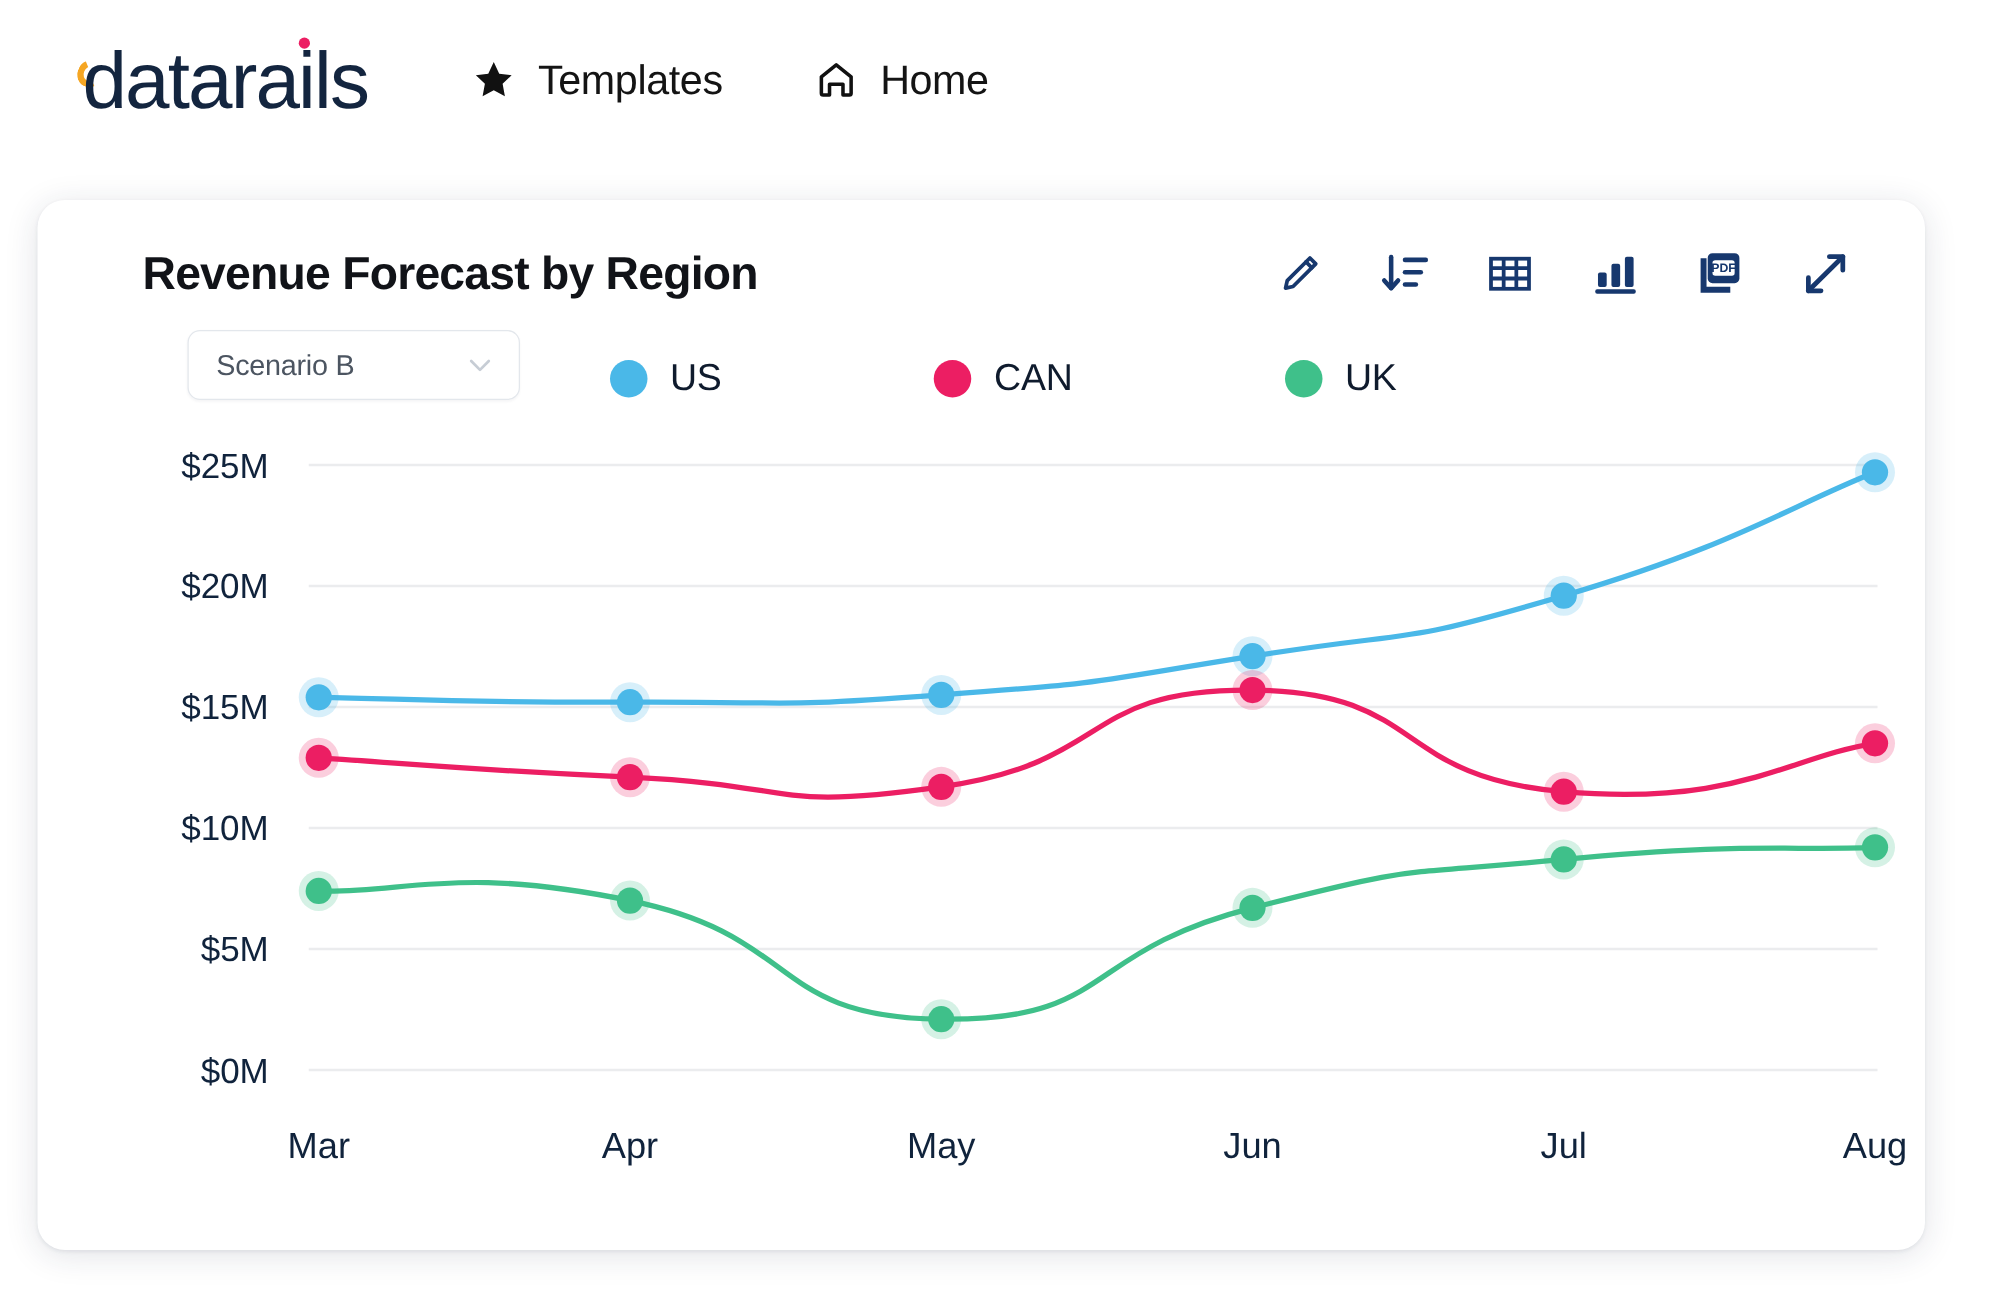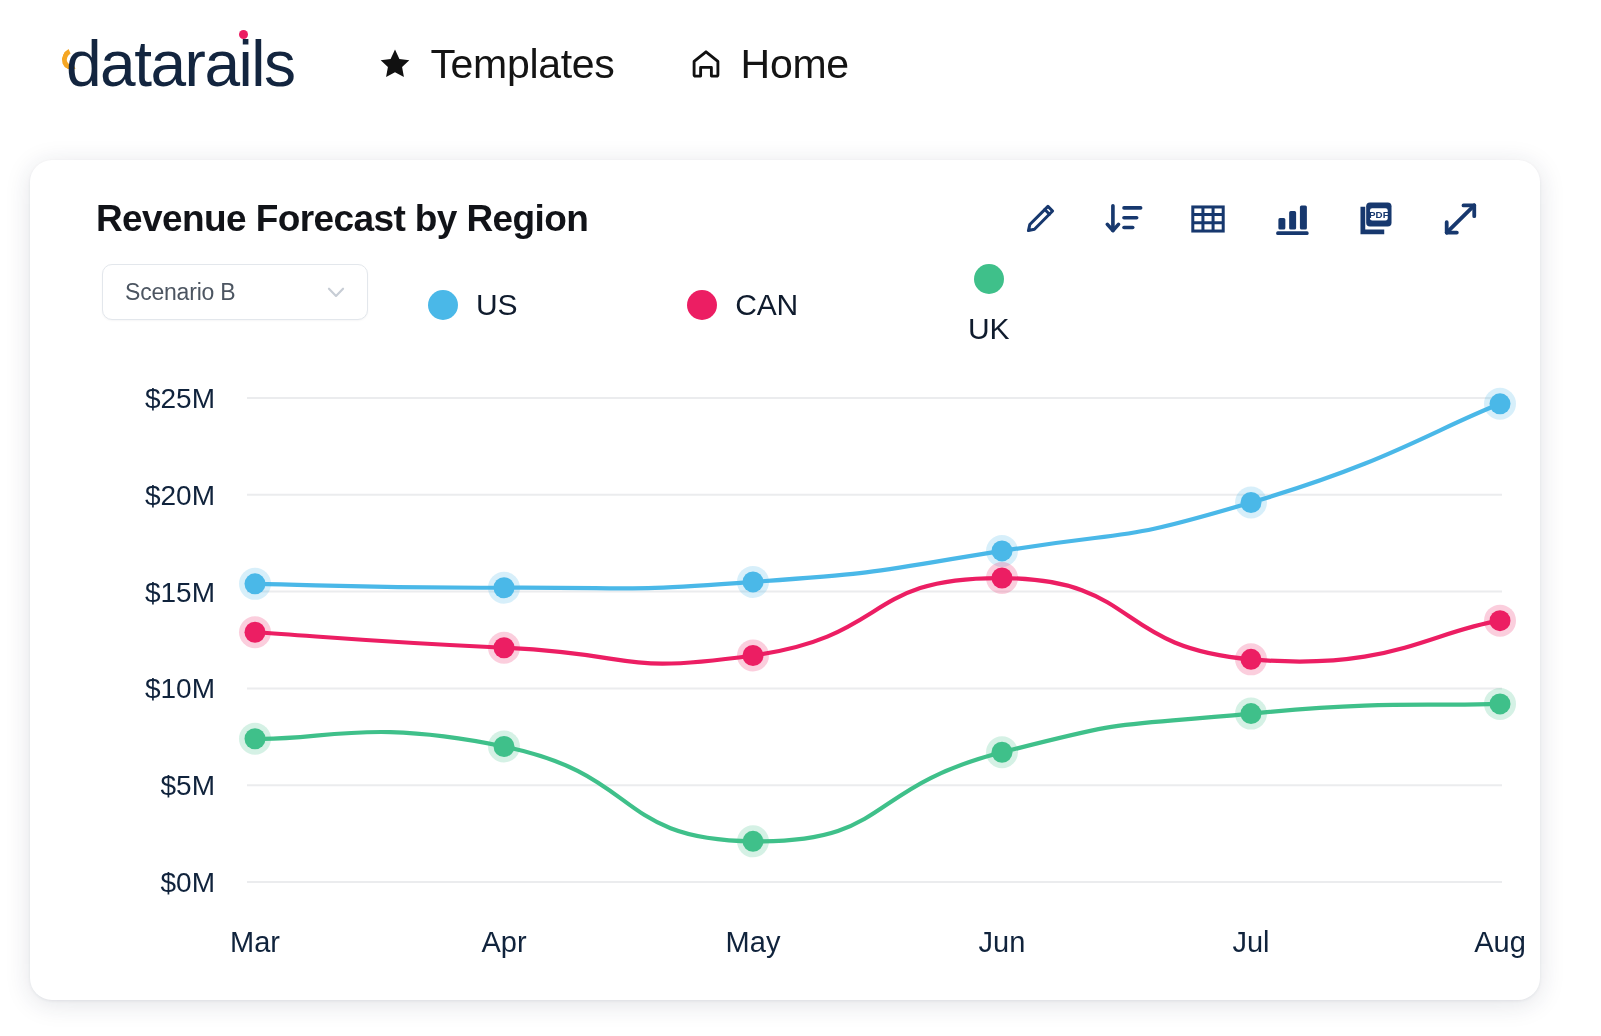--- a/index.html
+++ b/index.html
@@ -56,21 +56,21 @@
   .nav-item {
     display: flex;
     align-items: center;
     gap: 18px;
     margin-right: 74px;
     cursor: pointer;
     white-space: nowrap;
   }
   .nav-item:last-child { margin-right: 0; }
   .nav-label {
-    font-size: 41px;
+    font-size: 33px;
     color: #141414;
     font-weight: 400;
     letter-spacing: -0.3px;
   }
   .nav-icon { width: 34px; height: 34px; display: block; flex: 0 0 34px; }
 
   
   .page {
     position: relative;
     height: 908px;
@@ -81,62 +81,63 @@
     left: 30px; top: 32px;
     width: 1510px; height: 840px;
     background: #ffffff;
     border-radius: 22px;
     box-shadow: 0 4px 26px rgba(30,40,70,0.13), 0 1px 3px rgba(30,40,70,0.07);
   }
 
   .card-head {
     display: flex;
     align-items: center;
-    padding: 38px 40px 0 66px;
+    padding: 38px 40px 0 84px;
   }
   .card-title {
     font-size: 37px;
     font-weight: 700;
     color: #111318;
     letter-spacing: -0.6px;
     flex: 1;
   }
   .tools { display: flex; align-items: center; gap: 44px; padding-right: 20px; }
   .tool-btn {
     width: 40px; height: 40px;
     display: flex; align-items: center; justify-content: center;
     cursor: pointer; background: none; border: none; text-align: center;
   }
   .tool-btn svg { display: block; }
 
   
   .controls {
     display: flex;
-    align-items: flex-start;
-    padding: 24px 0 0 72px;
+    align-items: flex-end;
+    padding: 24px 0 0 120px;
+    gap: 12px;
   }
   .select {
     width: 266px; height: 56px;
     border: 1px solid #e3e7ec;
     border-radius: 10px;
     background: #fff;
     display: flex; align-items: center;
     padding: 0 18px 0 22px;
     cursor: pointer;
     box-shadow: 0 1px 2px rgba(20,30,60,0.04);
   }
   .select-value { flex: 1; font-size: 23px; color: #4c5561; letter-spacing: -0.2px; }
   .chev { width: 26px; height: 26px; }
 
   .legend { display: flex; align-items: center; margin-left: 60px; }
   .legend-item {
     display: flex; align-items: center; gap: 18px;
     margin-right: 170px; cursor: pointer;
   }
-  .legend-item:last-child { margin-right: 0; flex-direction: column; }
+  .legend-item:last-child { margin-right: 0; }
   .swatch { width: 30px; height: 30px; border-radius: 50%; }
   .legend-label { font-size: 30px; color: #0f1b2d; letter-spacing: -0.2px; }
 
   
   .chart-wrap { position: relative; margin-top: 34px; height: 600px; }
   .chart-svg { display: block; }
   .ytick {
     font-family: "Liberation Sans", sans-serif;
     font-size: 28px; fill: #10233c; text-anchor: end;
   }

